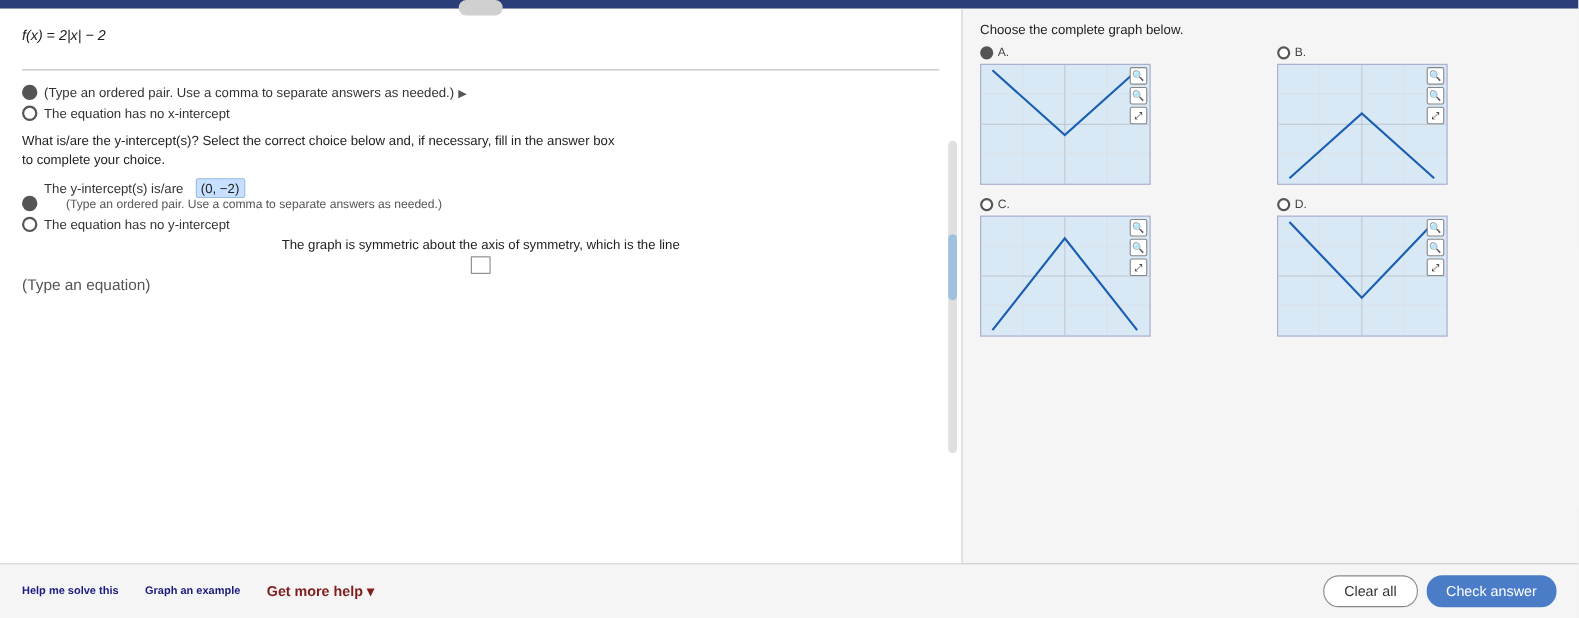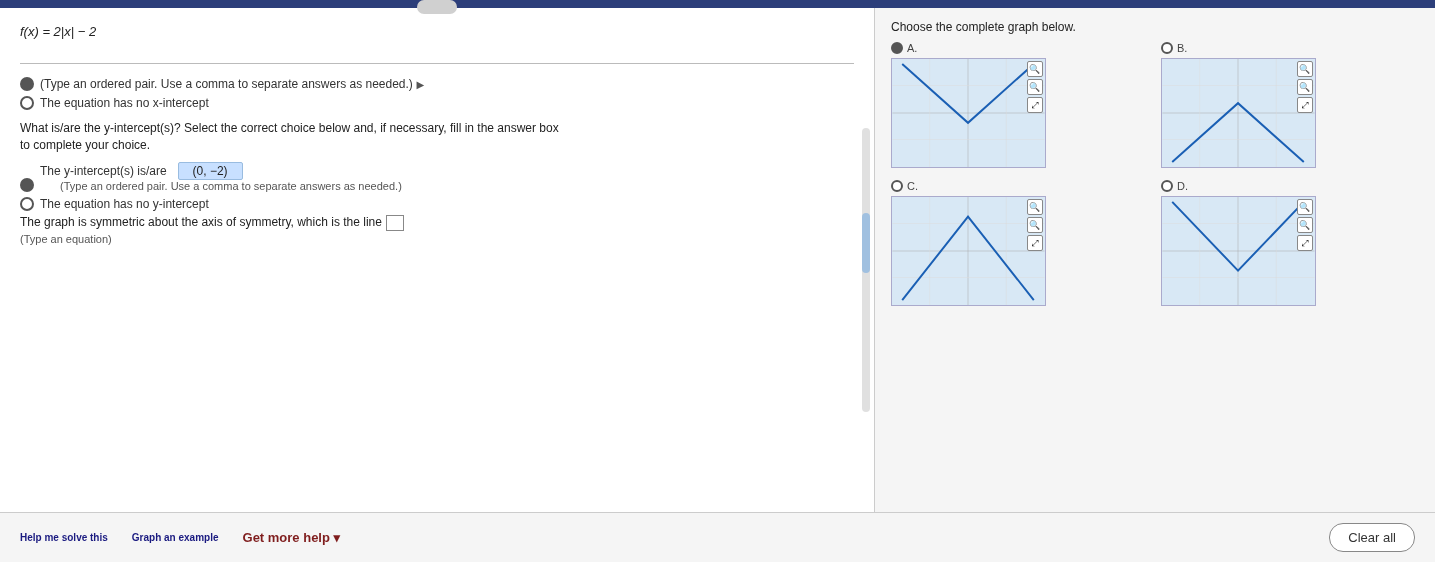--- a/index.html
+++ b/index.html
@@ -100,41 +100,43 @@
       font-size: 12px;
       color: #222;
       margin: 10px 0 8px 0;
       line-height: 1.4;
       max-width: 540px;
     }
     .y-intercept-value {
       display: inline-block;
       background: #c8e0ff;
       border: 1px solid #99bce0;
-      padding: 1px 14px;
+      padding: 1px 4px;
       border-radius: 2px;
       font-size: 12px;
       color: #222;
     }
     .symmetry-line {
       font-size: 12px;
       color: #222;
       display: flex;
+      align-items: center;
       gap: 4px;
       flex-wrap: wrap;
+      flex-direction: column;
     }
     .symmetry-box {
       display: inline-block;
       width: 18px;
       height: 16px;
       border: 1px solid #888;
       background: #fff;
     }
     .type-hint {
-      font-size: 11px;
+      font-size: 14px;
       color: #555;
       margin-top: 2px;
     }
     .scroll-bar {
       position: absolute;
       right: 4px;
       top: 120px;
       bottom: 100px;
       width: 8px;
       background: #e0e0e0;
@@ -443,14 +445,15 @@
     </div>
   </div>
 </div>
 
 <div class="bottom-bar">
   <a class="bottom-link">Help me solve this</a>
   <a class="bottom-link">Graph an example</a>
   <span class="get-more-help">Get more help ▾</span>
   <div class="bottom-buttons">
     <button class="btn-clear">Clear all</button>
+    <button class="btn-check">Check answer</button>
   </div>
 </div>
 
 </body></html>

